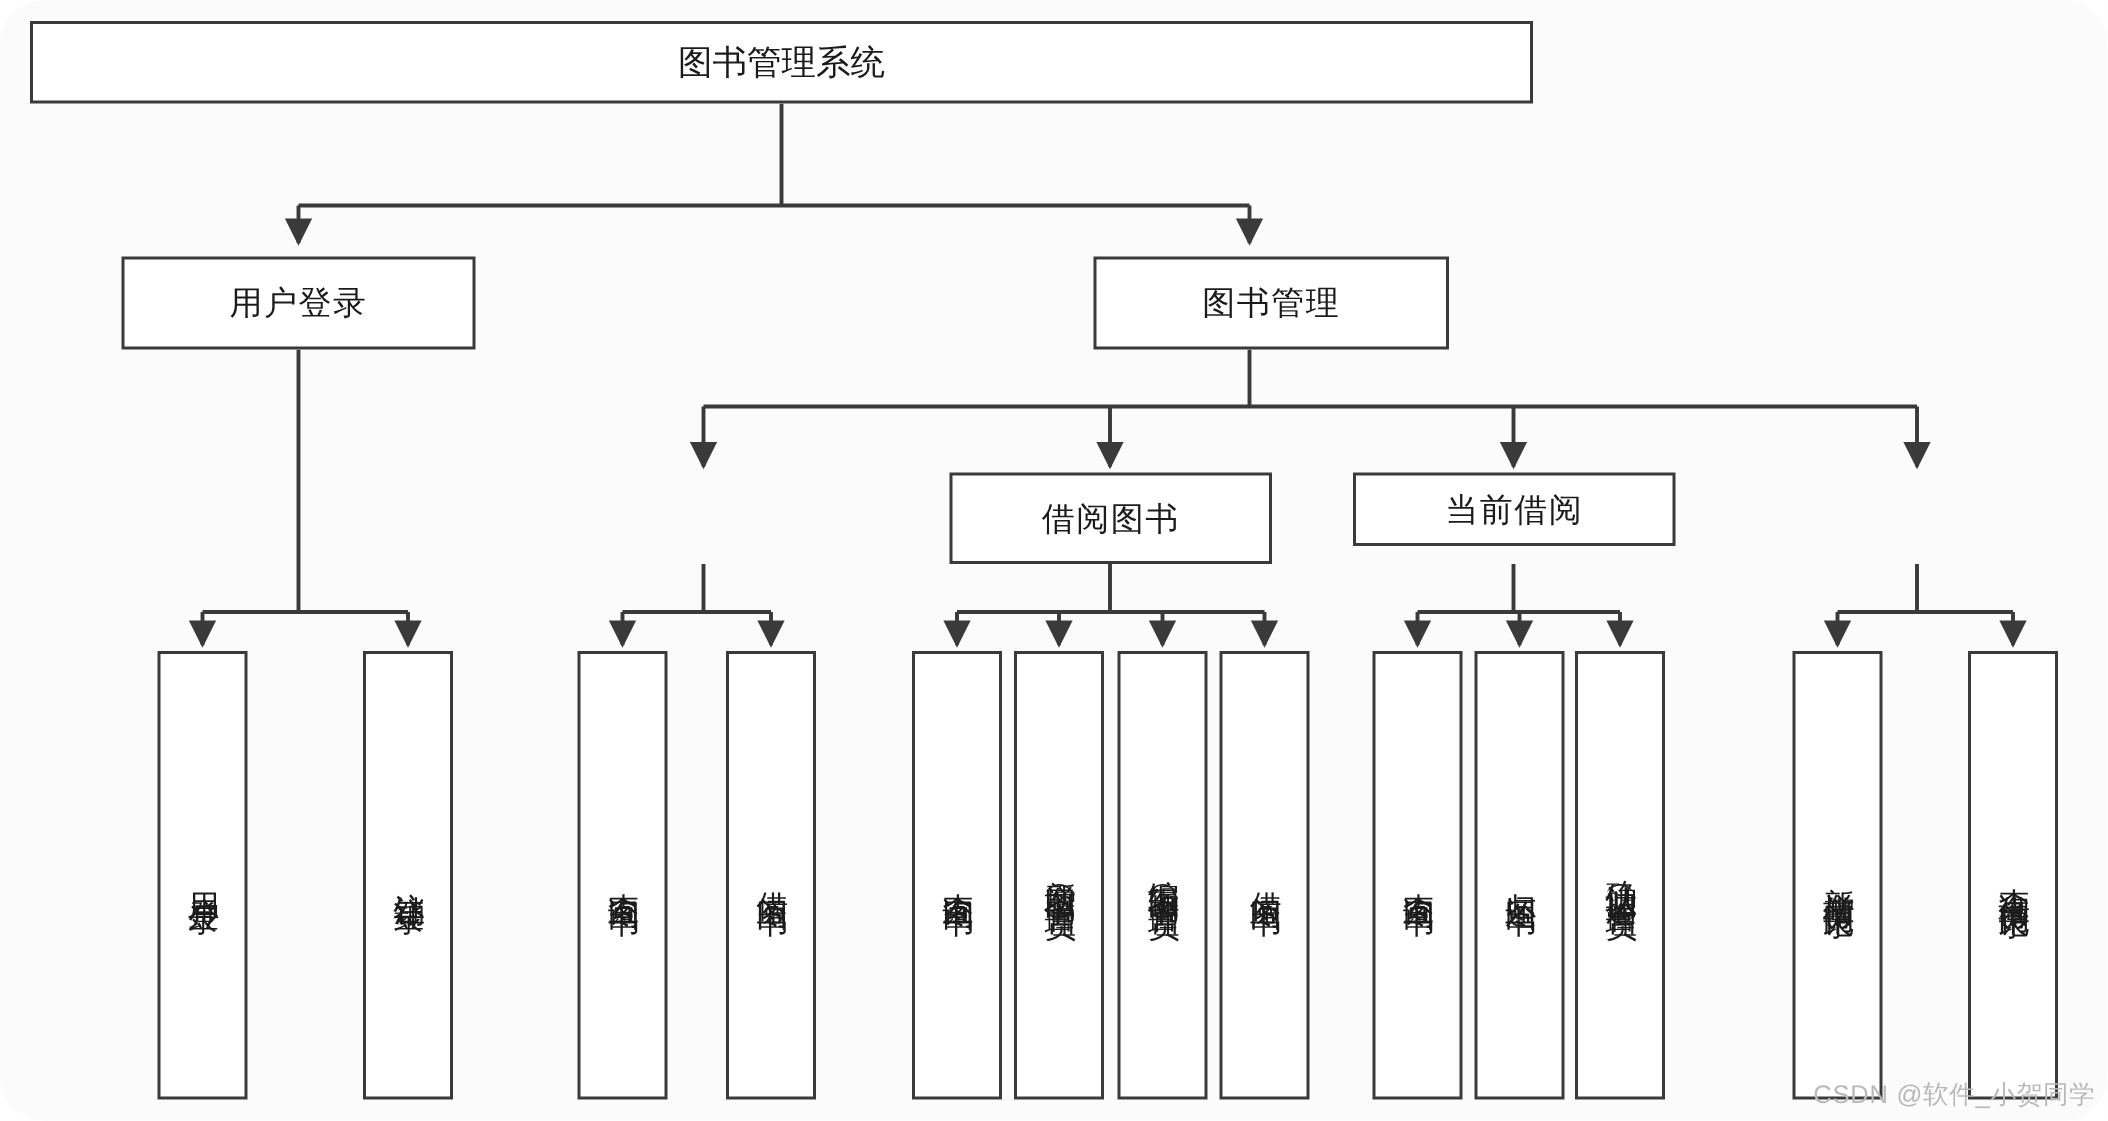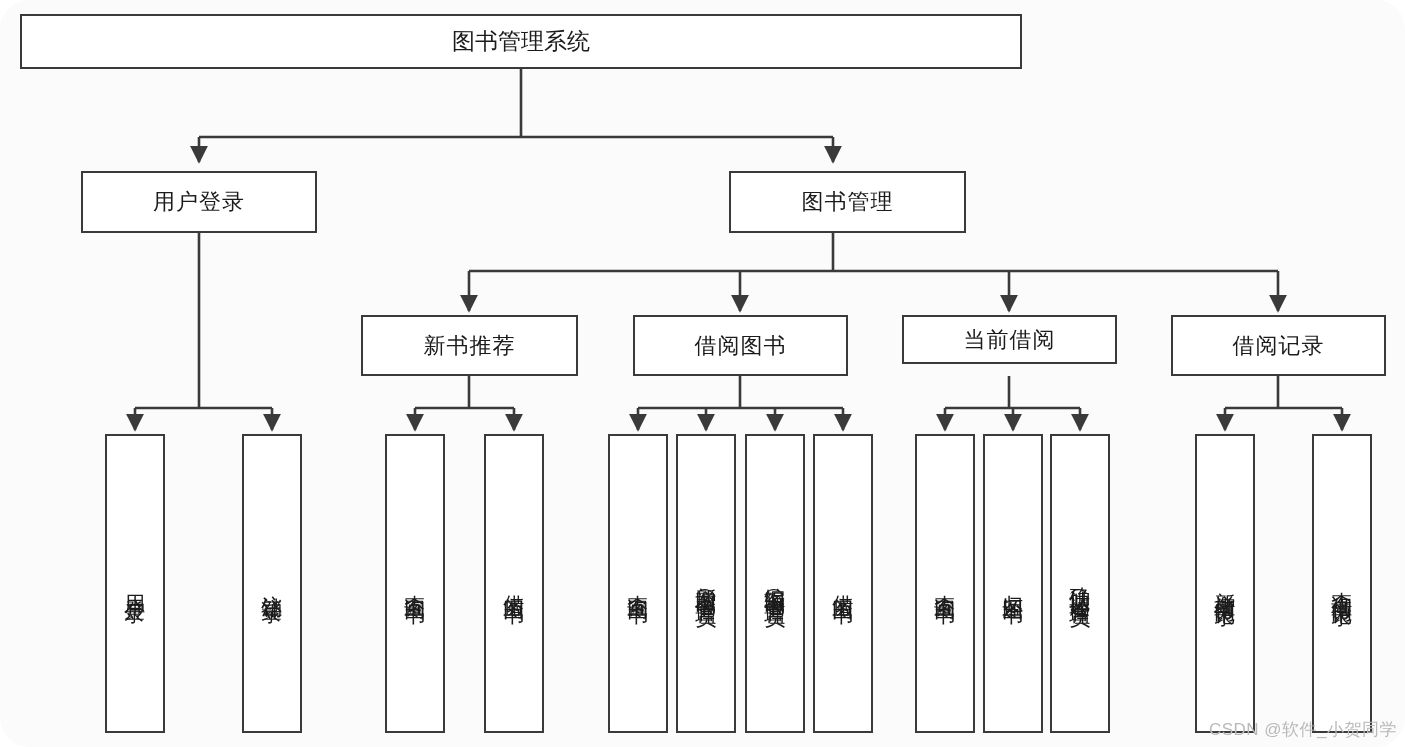--- a/index.html
+++ b/index.html
@@ -125,31 +125,25 @@
     <span>图书管理系统</span>
   </div>
 
   <div class="node horiz" style="left:81px; top:171px; width:236px; height:62px;">
     <span>用户登录</span>
   </div>
   <div class="node horiz" style="left:711px; top:171px; width:237px; height:62px;margin-left:18px;">
     <span>图书管理</span>
   </div>
 
-  <div class="node horiz" style="left:361px; top:315px; width:217px; height:61px;">
-    <span>新书推荐</span>
-  </div>
   <div class="node horiz" style="left:633px; top:315px; width:215px; height:61px;">
     <span>借阅图书</span>
   </div>
   <div class="node horiz" style="left:902px; top:315px; width:215px; height:49px;">
     <span>当前借阅</span>
-  </div>
-  <div class="node horiz" style="left:1171px; top:315px; width:215px; height:61px;">
-    <span>借阅记录</span>
   </div>
 
   <div class="node vert" style="left:105px; top:434px; width:60px; height:299px;">
     <span class="vlabel">用户登录</span>
   </div>
   <div class="node vert" style="left:242px; top:434px; width:60px; height:299px;">
     <span class="vlabel">注销登录</span>
   </div>
 
   <div class="node vert" style="left:385px; top:434px; width:60px; height:299px;">

